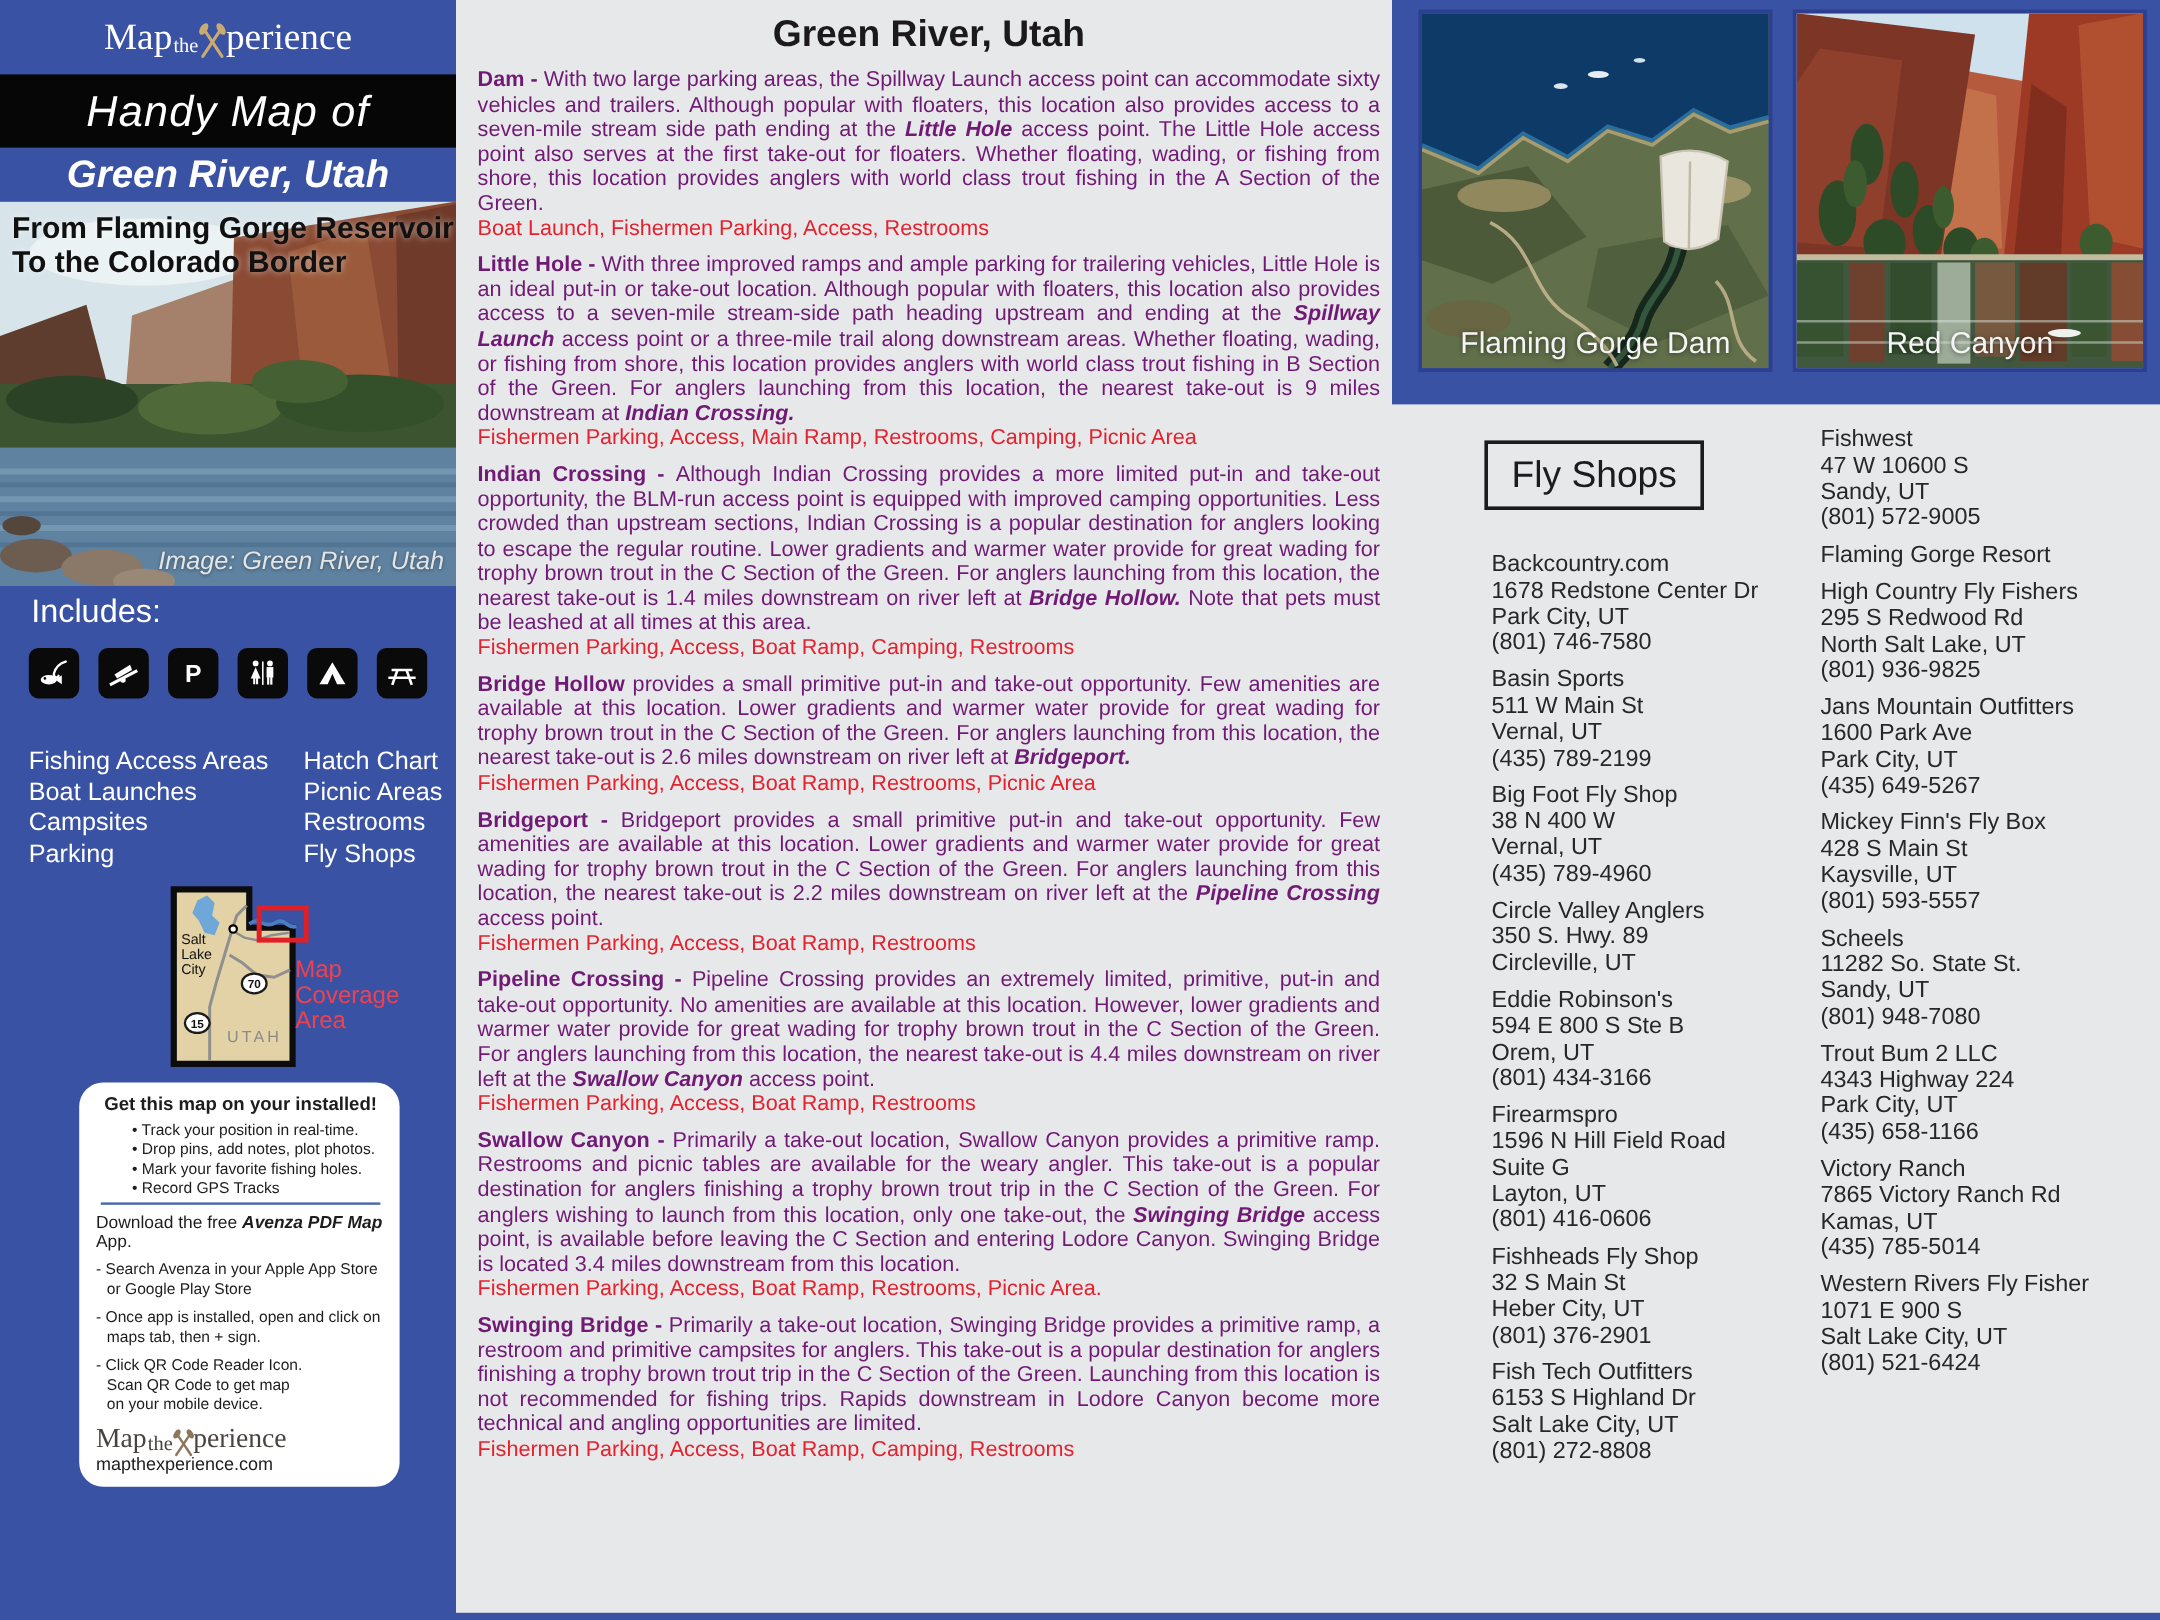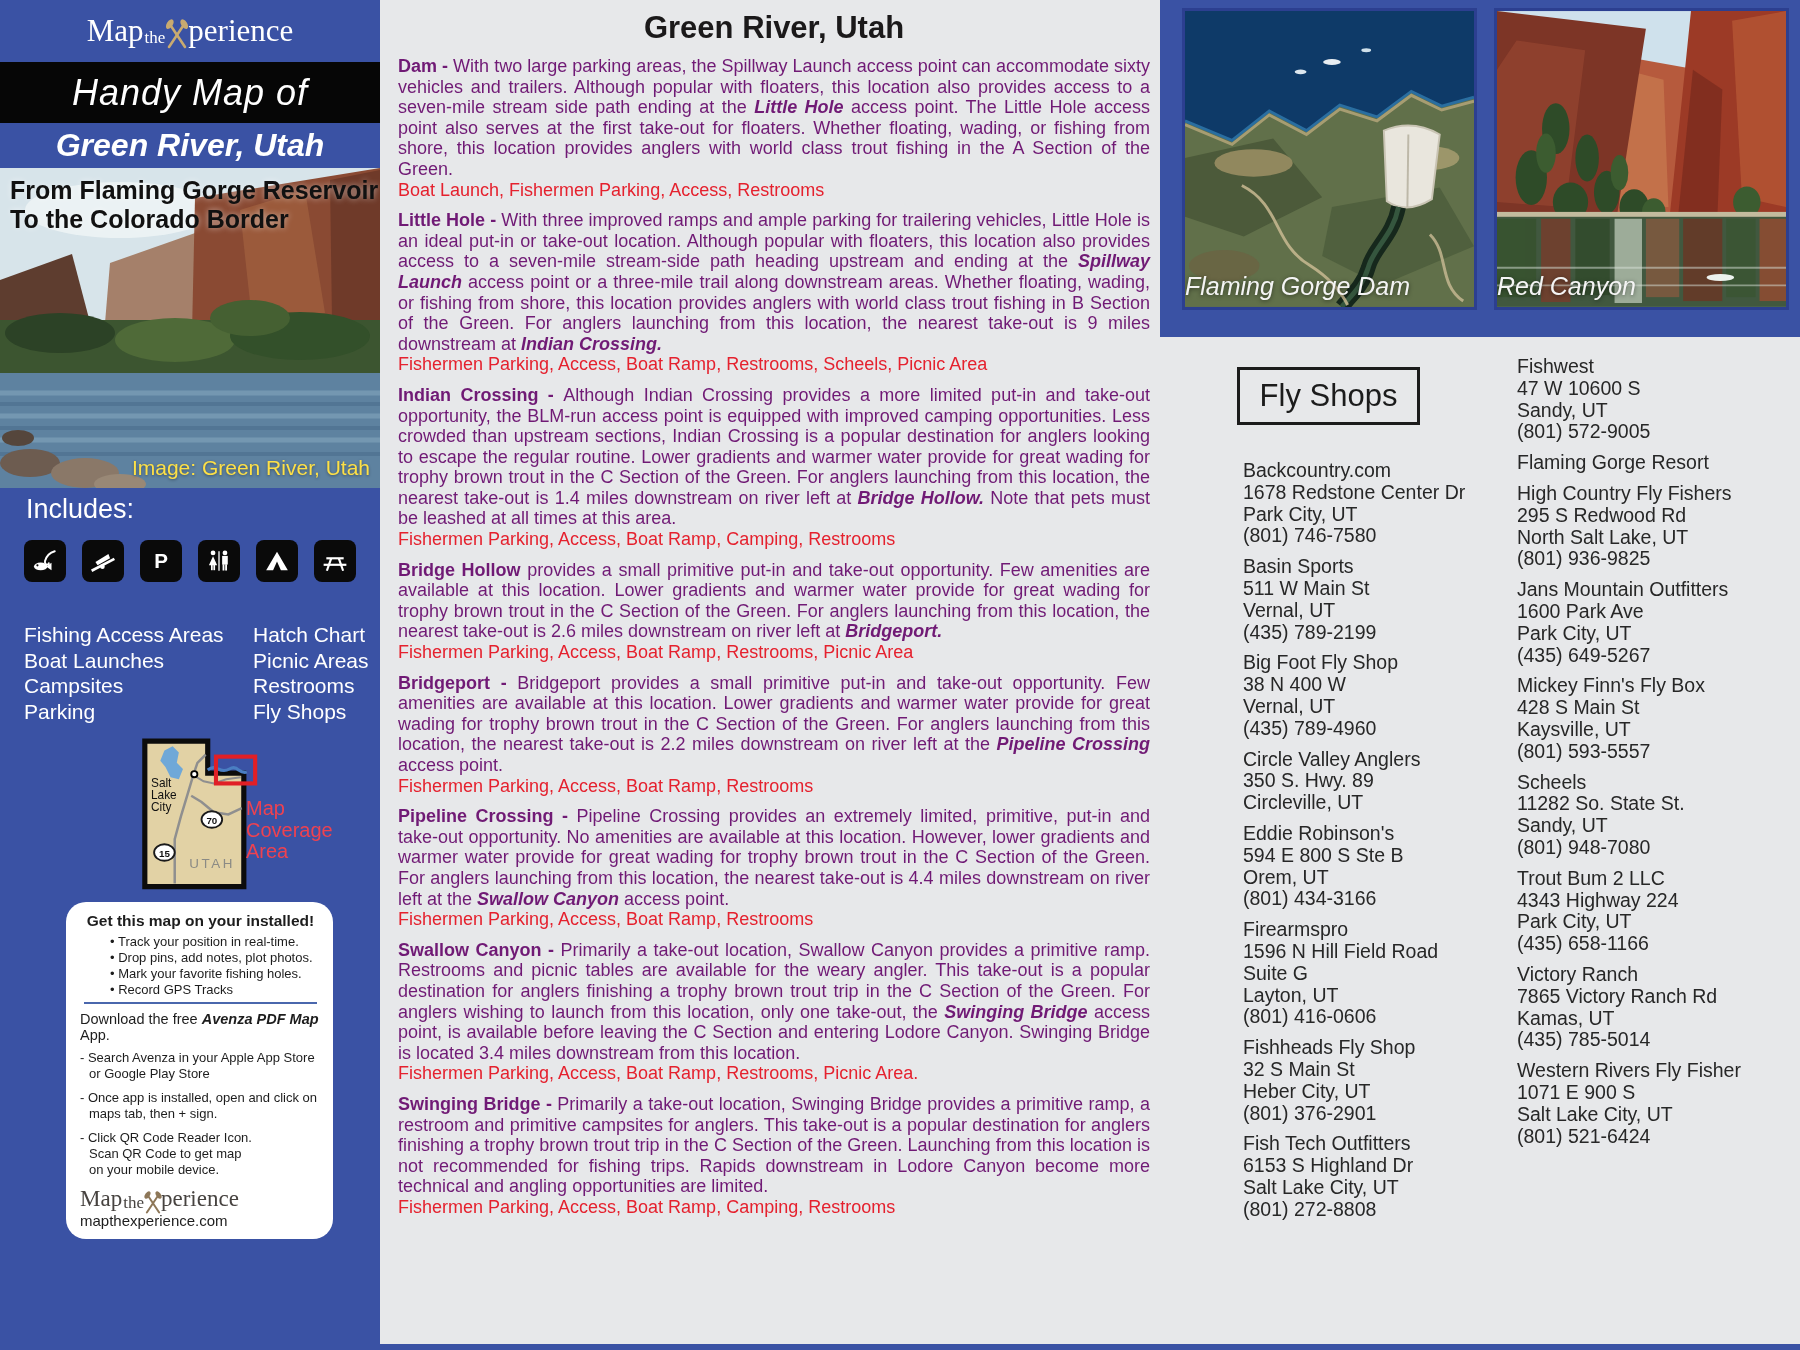--- a/index.html
+++ b/index.html
@@ -13,21 +13,21 @@
   .logo-white{color:#fff;font-size:31px;}
   .logo-the{font-size:17px;position:relative;top:2px;margin:0 1px;}
   .logo svg{align-self:center;position:relative;top:3px;margin:0 -2px;}
   .black-band{position:absolute;left:0;top:62px;width:380px;height:61px;background:#060606;display:flex;align-items:center;justify-content:center;}
   .black-band span{color:#fff;font-style:italic;font-size:36px;letter-spacing:1px;}
   .region-band{position:absolute;left:0;top:123px;width:380px;height:45px;display:flex;align-items:center;justify-content:center;}
   .region-band span{color:#fff;font-style:italic;font-weight:700;font-size:32px;}
   .side-photo{position:absolute;left:0;top:168px;width:380px;height:320px;}
   .side-photo svg{position:absolute;left:0;top:0;}
   .photo-overlay{position:absolute;left:10px;top:8px;color:#111;font-weight:700;font-size:25px;line-height:29px;text-shadow:0 0 6px rgba(255,255,255,.55);}
-  .photo-caption{position:absolute;right:10px;bottom:8px;color:#fde047;font-size:21px;text-shadow:0 1px 3px rgba(0,0,0,.4);}
+  .photo-caption{position:absolute;right:10px;bottom:8px;color:#e5e5e5;font-size:21px;text-shadow:0 1px 3px rgba(0,0,0,.4);font-style:italic;}
   .includes-label{position:absolute;left:26px;top:494px;color:#fff;font-size:27px;}
   .icons-row{position:absolute;left:24px;top:540px;display:flex;gap:16px;}
   .legend-icon{width:42px;height:42px;background:#0a0a0a;border-radius:8px;display:flex;align-items:center;justify-content:center;}
   .legend-icon svg{display:block;}
   .inc-col{position:absolute;top:622px;color:#fff;font-size:21px;line-height:25.5px;}
   .inc-col-1{left:24px;}
   .inc-col-2{left:253px;}
   .utah-map{position:absolute;left:138px;top:736px;}
   .coverage-label{position:absolute;left:246px;top:798px;color:#EE4250;font-size:20px;line-height:21.5px;}
   .app-box{position:absolute;left:66px;top:902px;width:267px;background:#fff;border-radius:20px;box-sizing:border-box;padding:10px 12px 10px 14px;color:#1d1d1d;}
@@ -47,21 +47,21 @@
   .center-title{margin:0 0 10px;text-align:center;font-size:31px;font-weight:700;color:#1b191a;}
   .para{margin:0;font-size:18px;line-height:20.6px;text-align:justify;color:#701a75;}
   .seg-b{font-weight:700;}
   .seg-bi{font-weight:700;font-style:italic;}
   .amen{color:#E5212E;font-size:18px;line-height:20.6px;margin:0 0 10px;}
 
   
   .photo-band{position:absolute;left:1160px;top:0;width:640px;height:337px;background:#3A52A4;}
   .band-photo{position:absolute;top:8px;width:295px;height:302px;border:3px solid #2C3F90;box-sizing:border-box;overflow:hidden;}
   .band-photo svg{position:absolute;left:0;top:0;}
-  .band-photo .cap{position:absolute;left:0;right:0;bottom:6px;color:#f4f4f4;font-size:25px;text-shadow:0 1px 4px rgba(0,0,0,.5);font-style:italic;}
+  .band-photo .cap{position:absolute;left:0;right:0;bottom:6px;text-align:center;color:#f4f4f4;font-size:25px;text-shadow:0 1px 4px rgba(0,0,0,.5);}
   .photo-1{left:22px;}
   .photo-2{left:334px;}
   .flyshops-box{position:absolute;left:1237px;top:367px;width:183px;height:58px;border:3px solid #1c1c1c;box-sizing:border-box;display:flex;align-items:center;justify-content:center;font-size:31px;color:#1c1c1c;}
   .shops-col{position:absolute;color:#272727;font-size:19.5px;line-height:21.8px;}
   .shops-col-1{left:1243px;top:460px;width:268px;}
   .shops-col-2{left:1517px;top:356px;width:280px;}
   .shop{margin-bottom:9px;}
   .bottom-strip{position:absolute;left:380px;top:1344px;width:1420px;height:6px;background:#3A52A4;}
 </style>
 </head>
@@ -264,21 +264,21 @@
   </aside>
 
   <main class="center">
     <h1 class="center-title">Green River, Utah</h1>
     <div>
 
         <p class="para"><span class="seg-b">Dam - </span><span>With two large parking areas, the Spillway Launch access point can accommodate sixty vehicles and trailers. Although popular with floaters, this location also provides access to a seven-mile stream side path ending at the </span><span class="seg-bi">Little Hole</span><span> access point. The Little Hole access point also serves at the first take-out for floaters. Whether floating, wading, or fishing from shore, this location provides anglers with world class trout fishing in the A Section of the Green.</span></p>
         <p class="amen">Boat Launch, Fishermen Parking, Access, Restrooms</p>
 
         <p class="para"><span class="seg-b">Little Hole - </span><span>With three improved ramps and ample parking for trailering vehicles, Little Hole is an ideal put-in or take-out location. Although popular with floaters, this location also provides access to a seven-mile stream-side path heading upstream and ending at the </span><span class="seg-bi">Spillway Launch</span><span> access point or a three-mile trail along downstream areas. Whether floating, wading, or fishing from shore, this location provides anglers with world class trout fishing in B Section of the Green. For anglers launching from this location, the nearest take-out is 9 miles downstream at </span><span class="seg-bi">Indian Crossing.</span></p>
-        <p class="amen">Fishermen Parking, Access, Boat Ramp, Restrooms, Scheels, Picnic Area</p>
+        <p class="amen">Fishermen Parking, Access, Main Ramp, Restrooms, Camping, Picnic Area</p>
 
         <p class="para"><span class="seg-b">Indian Crossing - </span><span>Although Indian Crossing provides a more limited put-in and take-out opportunity, the BLM-run access point is equipped with improved camping opportunities. Less crowded than upstream sections, Indian Crossing is a popular destination for anglers looking to escape the regular routine. Lower gradients and warmer water provide for great wading for trophy brown trout in the C Section of the Green. For anglers launching from this location, the nearest take-out is 1.4 miles downstream on river left at </span><span class="seg-bi">Bridge Hollow.</span><span> Note that pets must be leashed at all times at this area.</span></p>
         <p class="amen">Fishermen Parking, Access, Boat Ramp, Camping, Restrooms</p>
 
         <p class="para"><span class="seg-b">Bridge Hollow</span><span> provides a small primitive put-in and take-out opportunity. Few amenities are available at this location. Lower gradients and warmer water provide for great wading for trophy brown trout in the C Section of the Green. For anglers launching from this location, the nearest take-out is 2.6 miles downstream on river left at </span><span class="seg-bi">Bridgeport.</span></p>
         <p class="amen">Fishermen Parking, Access, Boat Ramp, Restrooms, Picnic Area</p>
 
         <p class="para"><span class="seg-b">Bridgeport - </span><span>Bridgeport provides a small primitive put-in and take-out opportunity. Few amenities are available at this location. Lower gradients and warmer water provide for great wading for trophy brown trout in the C Section of the Green. For anglers launching from this location, the nearest take-out is 2.2 miles downstream on river left at the </span><span class="seg-bi">Pipeline Crossing</span><span> access point.</span></p>
         <p class="amen">Fishermen Parking, Access, Boat Ramp, Restrooms</p>
 

